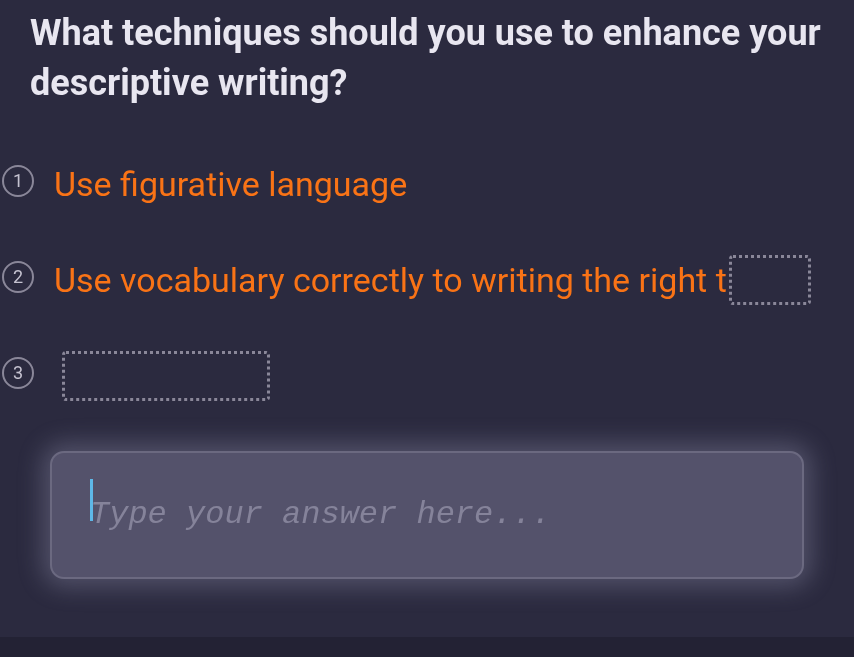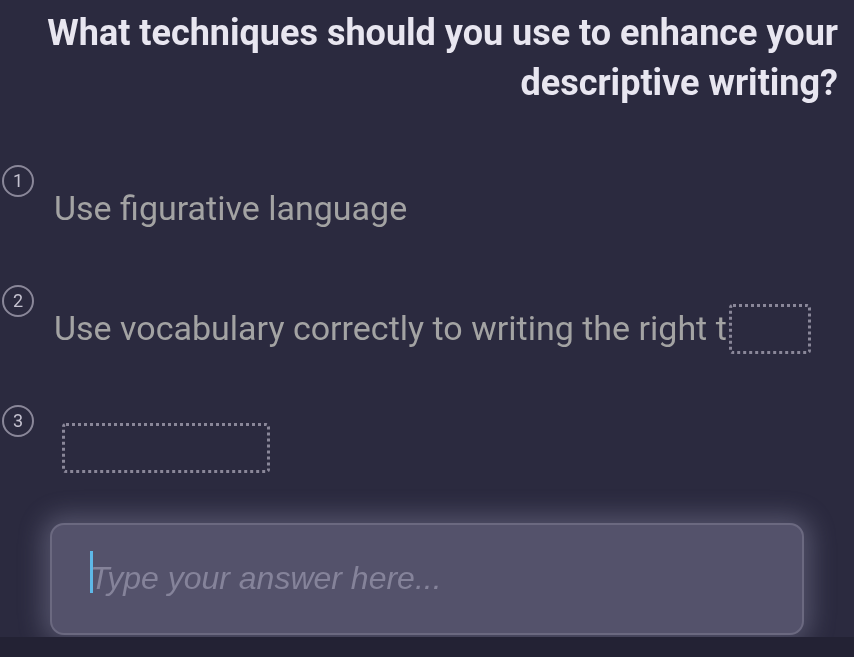--- a/index.html
+++ b/index.html
@@ -18,21 +18,21 @@
     }
     
     .container {
       padding: 0;
     }
     
     .question-title {
       font-size: 36px;
       font-weight: 700;
       color: #e8e6f0;
-      text-align: right;
+      text-align: left;
       padding: 8px 16px 40px 30px;
       line-height: 1.4;
     }
     
     .items-list {
       padding: 0 0 0 0;
     }
     
     .item {
       display: flex;
@@ -52,28 +52,27 @@
       justify-content: center;
       font-size: 18px;
       color: #c5c2d0;
       margin-right: 20px;
       margin-top: 6px;
       margin-left: 2px;
     }
     
     .item-text {
       font-size: 34px;
-      color: #a3a3a3;
+      color: #f97316;
       line-height: 1.5;
       font-weight: 400;
       display: flex;
       flex-wrap: wrap;
-      align-items: flex-end;
+      align-items: center;
       gap: 0;
-      margin-top: 24px;
     }
     
     .item-text span {
       white-space: pre;
     }
     
     .blank-small {
       display: inline-block;
       width: 82px;
       height: 50px;
@@ -94,31 +93,31 @@
       margin-right: 8px;
     }
     
     .answer-input-wrapper {
       margin: 40px 50px 0 50px;
       position: relative;
     }
     
     .answer-input {
       width: 100%;
-      height: 112px;
+      height: 128px;
       background-color: #54526b;
       border: 2px solid #6b6980;
       border-radius: 14px;
       padding: 0 38px;
       font-size: 32px;
       font-style: italic;
       color: #d8d6e0;
       outline: none;
       box-shadow: 0 0 25px 8px rgba(200, 200, 230, 0.25);
-      font-family: Liberation Sans, sans-serif;
+      font-family: Liberation Mono, monospace;
     }
     
     .answer-input::placeholder {
       color: #85839a;
       font-style: italic;
     }
     
     .cursor-indicator {
       position: absolute;
       left: 40px;

